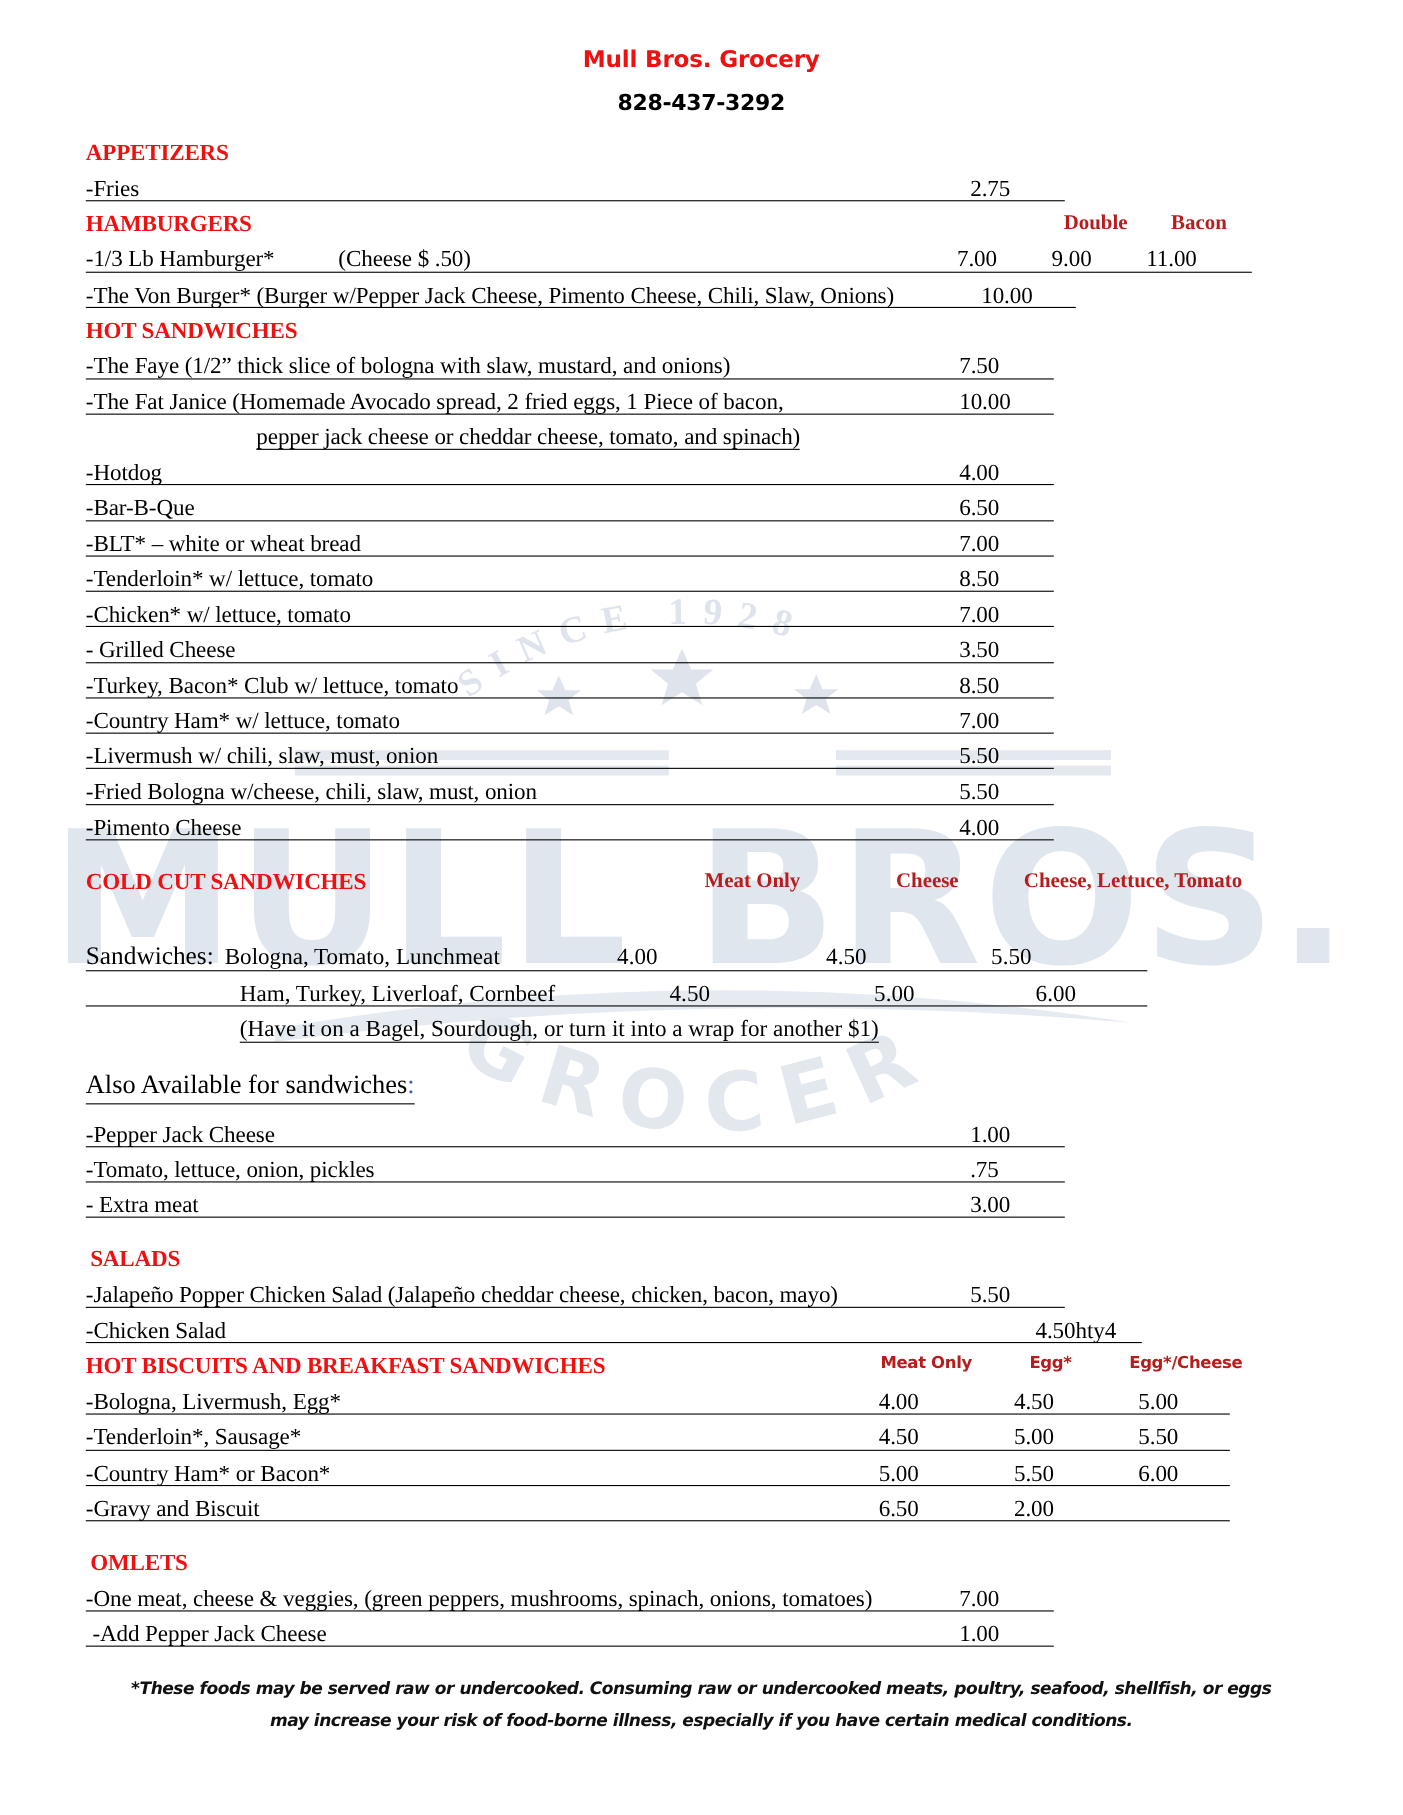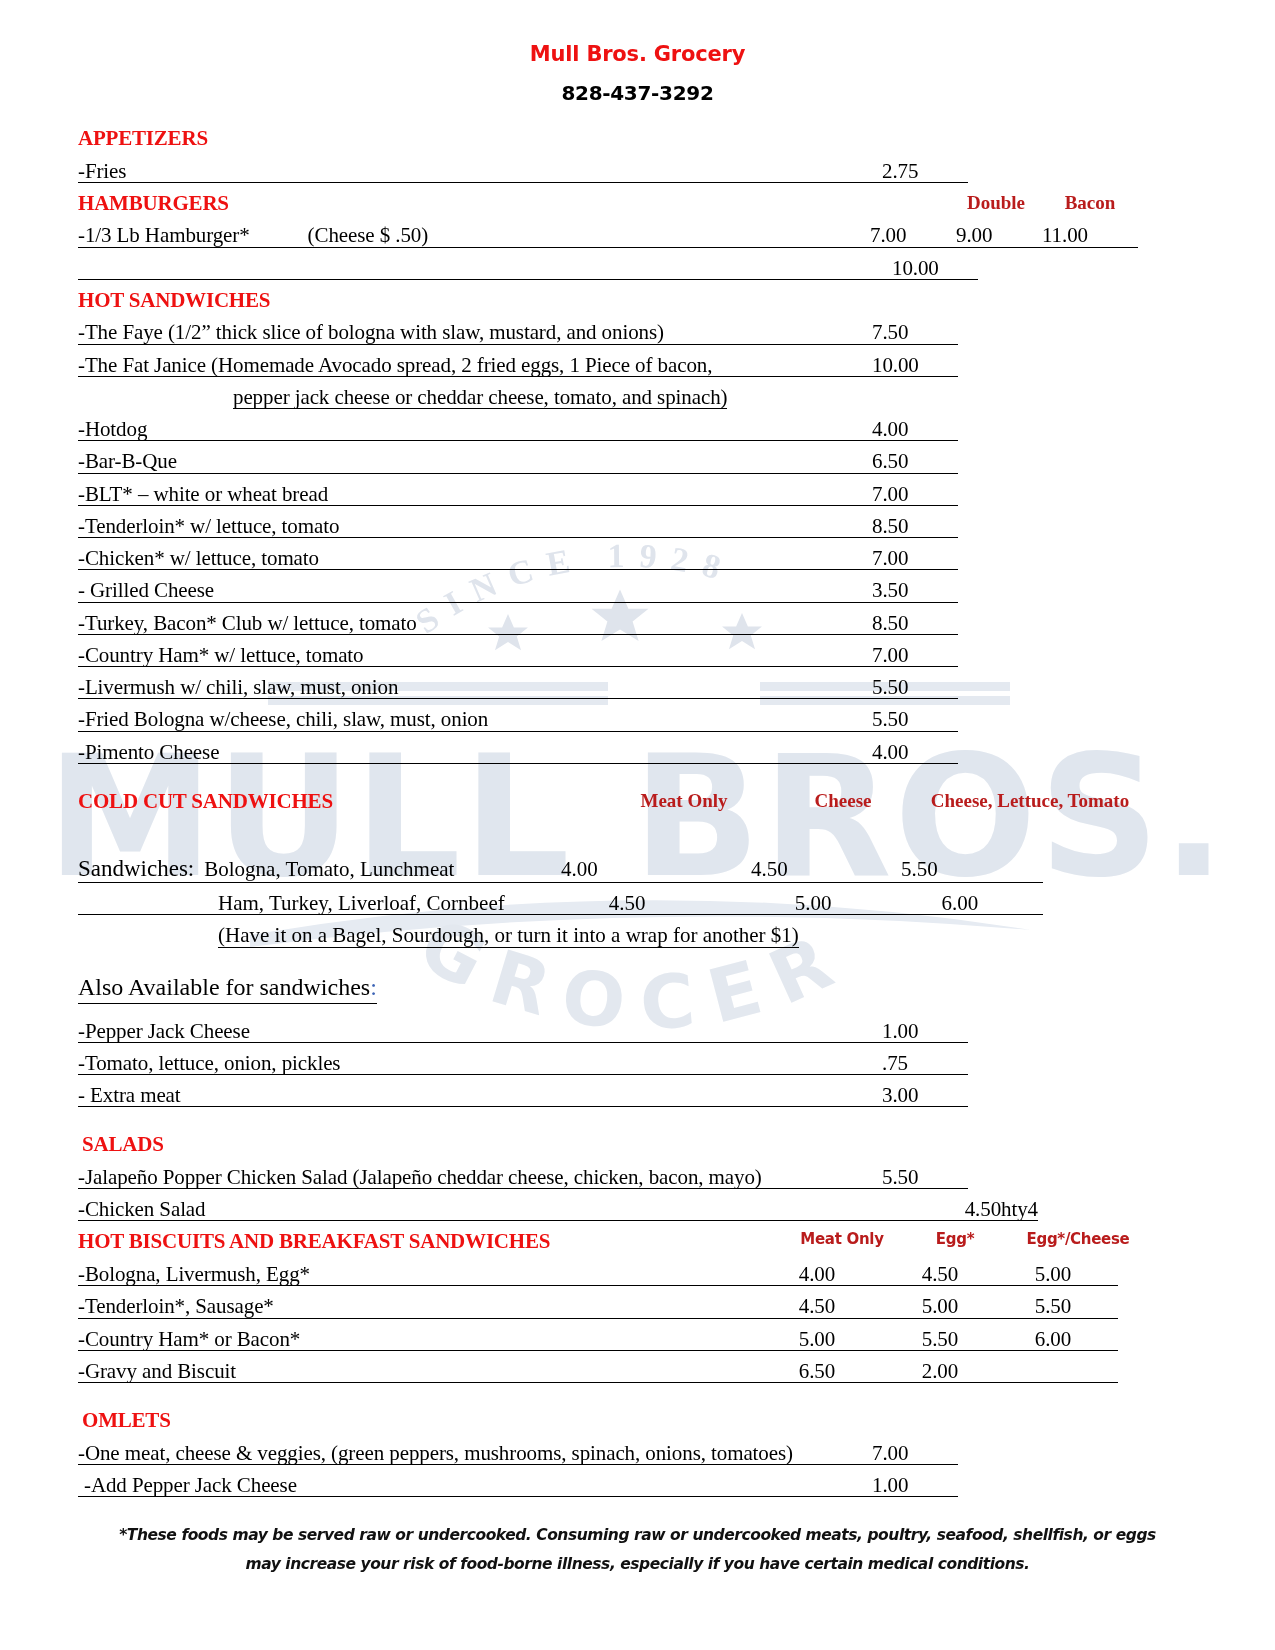--- a/index.html
+++ b/index.html
@@ -247,20 +247,21 @@
       <div class="line ruled" style="width:1060px;">
         <span class="name">-1/3 Lb Hamburger*</span>
         <span class="name" style="padding-left:58px;">(Cheese $ .50)</span>
         <span class="fill"></span>
         <span class="price w-p1">7.00</span>
         <span class="price w-p2">9.00</span>
         <span class="price w-p3">11.00</span>
       </div>
       <div class="gap-sm"></div>
       <div class="line ruled" style="width:900px;">
+        <span class="name">-The Von Burger* (Burger w/Pepper Jack Cheese, Pimento Cheese, Chili, Slaw, Onions)</span>
         <span class="fill"></span>
         <span class="price w-p1">10.00</span>
       </div>
 
       <div class="gap-sm"></div>
       <div class="section-head">HOT SANDWICHES</div>
       <div class="gap-sm"></div>
 
       <div class="line ruled" style="width:880px;">
         <span class="name">-The Faye (1/2” thick slice of bologna with slaw, mustard, and onions)</span>
@@ -405,21 +406,21 @@
       <div class="gap-sm"></div>
       <div class="line ruled" style="width:890px;">
         <span class="name">-Jalapeño Popper Chicken Salad (Jalapeño cheddar cheese, chicken, bacon, mayo)</span>
         <span class="fill"></span>
         <span class="price w-p1">5.50</span>
       </div>
       <div class="gap-sm"></div>
       <div class="line ruled" style="width:960px;">
         <span class="name">-Chicken Salad</span>
         <span class="fill"></span>
-        <span class="price" style="width:120px;text-align:right;">4.50hty4</span>
+        <span class="price" style="width:120px;text-align:center;">4.50hty4</span>
       </div>
 
       <div class="gap-sm"></div>
       <div class="head-row" style="width:1075px;">
         <div class="section-head">HOT BISCUITS AND BREAKFAST SANDWICHES</div>
         <div class="spacer"></div>
         <div class="col-cap sans" style="width:130px;">Meat Only</div>
         <div class="col-cap sans" style="width:96px;">Egg*</div>
         <div class="col-cap sans" style="width:150px;">Egg*/Cheese</div>
       </div>

